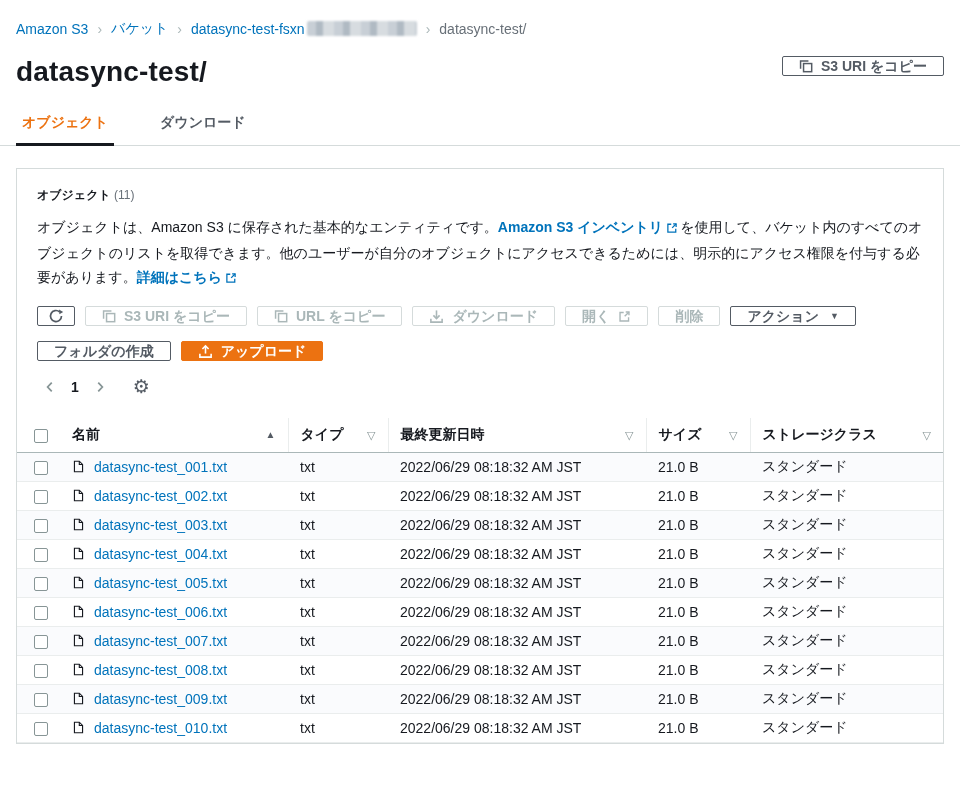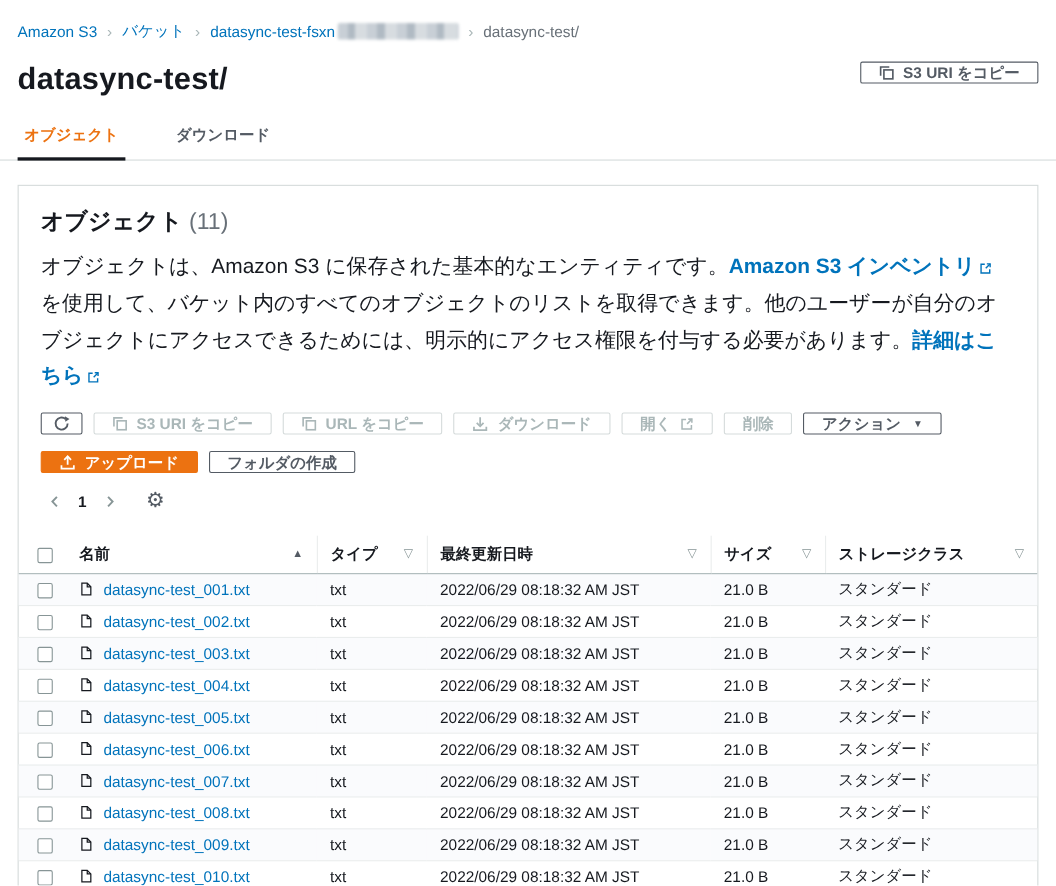--- a/index.html
+++ b/index.html
@@ -45,23 +45,23 @@
 
   
   .tabs{display:flex;gap:40px;padding:0 16px;margin-top:24px;border-bottom:1px solid var(--divider);}
   .tab{padding:2px 6px 13px;font-weight:700;color:#545b64;cursor:pointer;position:relative;font-size:14px;}
   .tab.active{color:var(--orange);}
   .tab.active::after{content:"";position:absolute;left:0;right:0;bottom:-1px;height:3px;background:#16191f;}
 
   
   .card{margin:22px 16px 12px;border:1px solid var(--divider);background:#fff;}
   .card-head{padding:18px 20px 6px;}
-  h2{margin:0;font-size:21px;font-weight:700;}
+  h2{margin:0;font-size:12px;font-weight:700;}
   .count{color:#687078;font-weight:400;}
-  .desc{margin:12px 0 0;font-size:19px;line-height:1.7;max-width:908px;color:#16191f;}
+  .desc{margin:12px 0 0;font-size:14px;line-height:1.7;max-width:908px;color:#16191f;}
   .desc a{color:var(--link);font-weight:700;}
   .ext-icon{display:inline-block;vertical-align:-2px;margin:0 2px 0 3px;}
 
   .toolbar{display:flex;gap:10px;margin-top:15px;align-items:center;}
 
   .search-row{display:flex;justify-content:space-between;align-items:center;margin-top:16px;padding-bottom:4px;}
   .search-box{position:relative;width:362px;}
   .search-box .mag{position:absolute;left:10px;top:8px;}
   .search-box input{width:100%;height:32px;border:1px solid #aab7b8;border-radius:2px;padding:0 10px 0 33px;
     font-size:14px;font-family:inherit;color:#16191f;background:#fff;}
@@ -182,32 +182,32 @@
       <button class="btn disabled">
         <span>削除</span>
       </button>
       <button class="btn">
         <span>アクション</span>
         <span class="caret">▼</span>
       </button>
     </div>
 
     <div class="toolbar">
+      <button class="btn">
+        <span>フォルダの作成</span>
+      </button>
       <button class="btn primary">
         <span style="display:flex;">
             <svg viewBox="0 0 16 16" width="15" height="15">
               <path d="M2 10.5v3.5h12v-3.5" fill="none" stroke="currentColor" stroke-width="1.7"></path>
               <line x1="8" y1="10.2" x2="8" y2="2" stroke="currentColor" stroke-width="1.7"></line>
               <polyline points="4.7 5.3 8 2 11.3 5.3" fill="none" stroke="currentColor" stroke-width="1.7"></polyline>
             </svg>
           </span>
         <span>アップロード</span>
-      </button>
-      <button class="btn">
-        <span>フォルダの作成</span>
       </button>
     </div>
 
     <div class="search-row">
       <div class="pager">
         <span class="nav">
             <svg viewBox="0 0 16 16" width="14" height="14">
               <polyline points="10 3 5.3 8 10 13" fill="none" stroke="currentColor" stroke-width="2"></polyline>
             </svg>
           </span>

